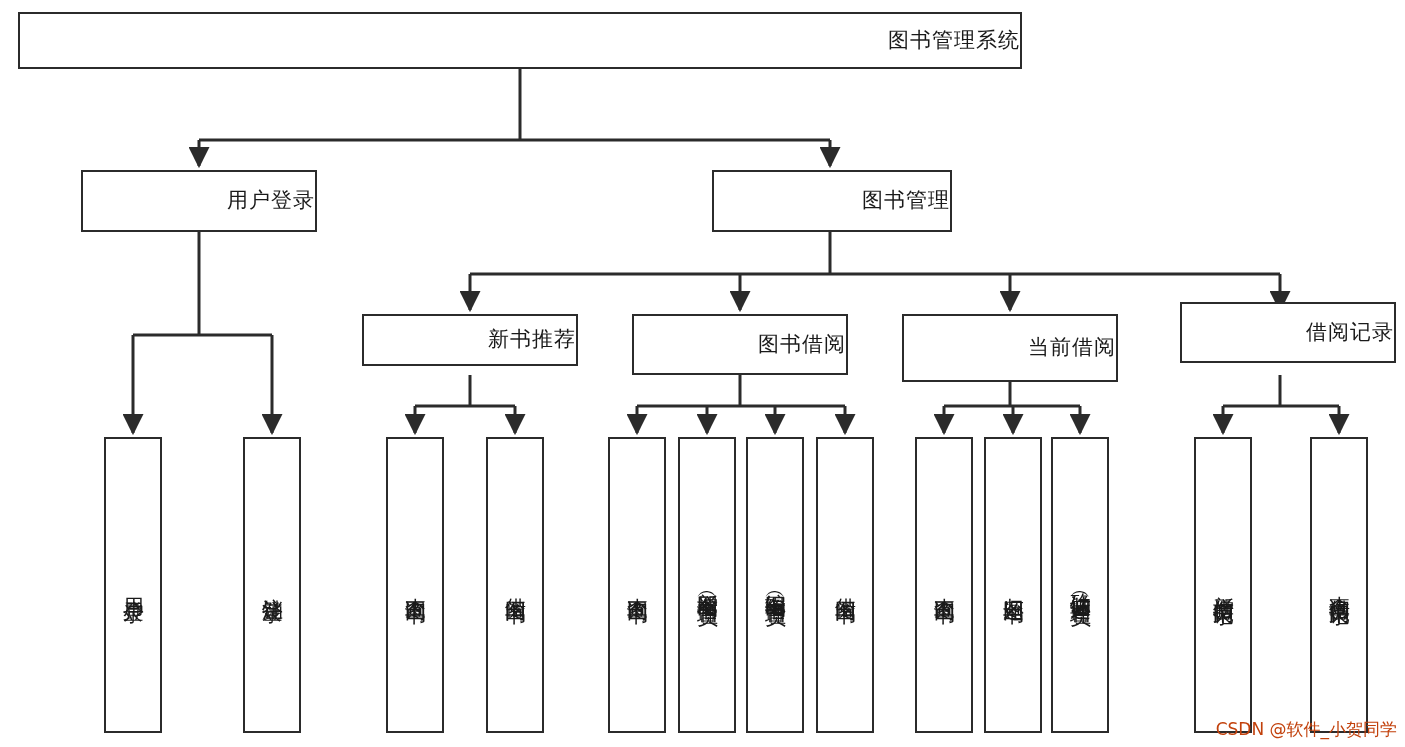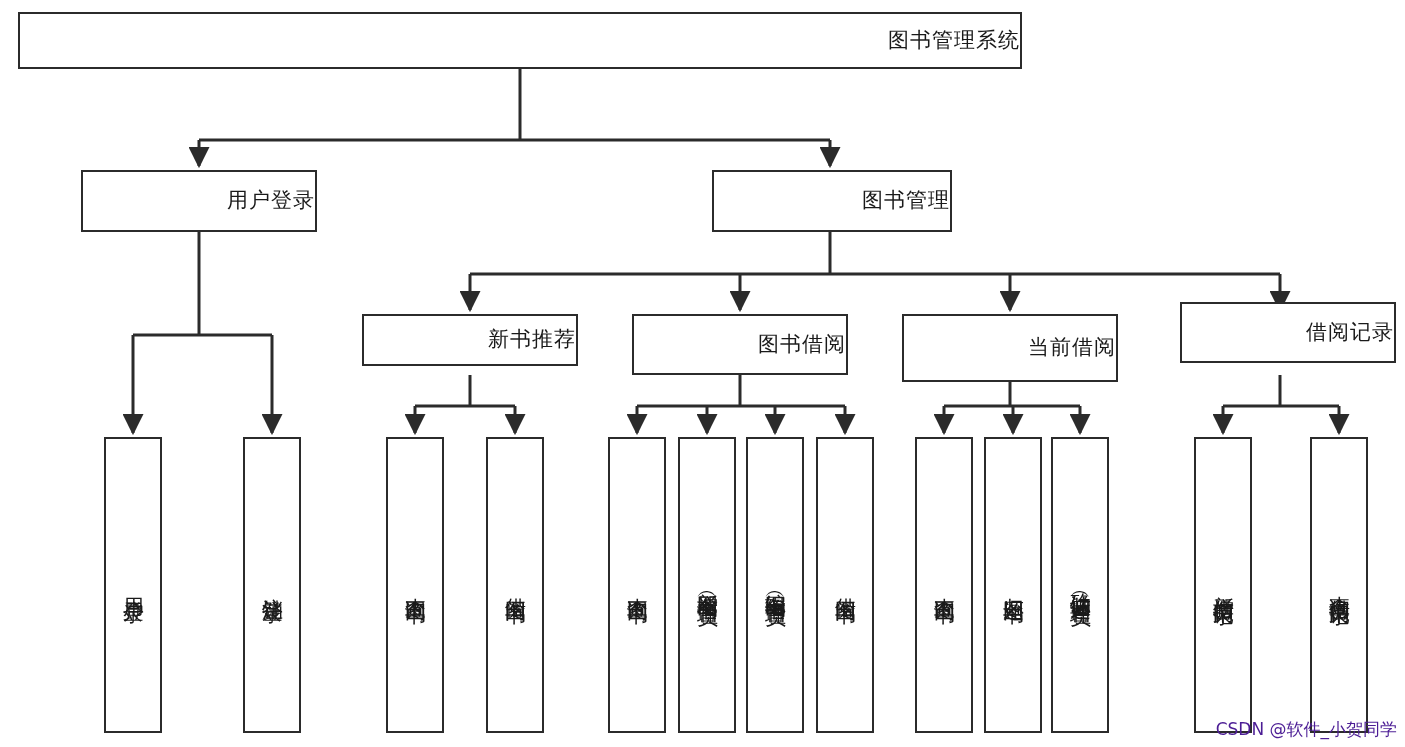--- a/index.html
+++ b/index.html
@@ -55,21 +55,21 @@
     top: 0;
     width: 1405px;
     height: 747px;
     pointer-events: none;
   }
   .watermark {
     position: absolute;
     right: 8px;
     bottom: 6px;
     font-size: 17px;
-    color: #4c1d95;
+    color: #c2410c;
     white-space: nowrap;
     font-family: "DejaVu Sans", "Liberation Sans", sans-serif;
   }
 </style>
 </head>
 <body>
 
 <div id="canvas">
 
   <svg id="edges" viewBox="0 0 1405 747" xmlns="http://www.w3.org/2000/svg">

